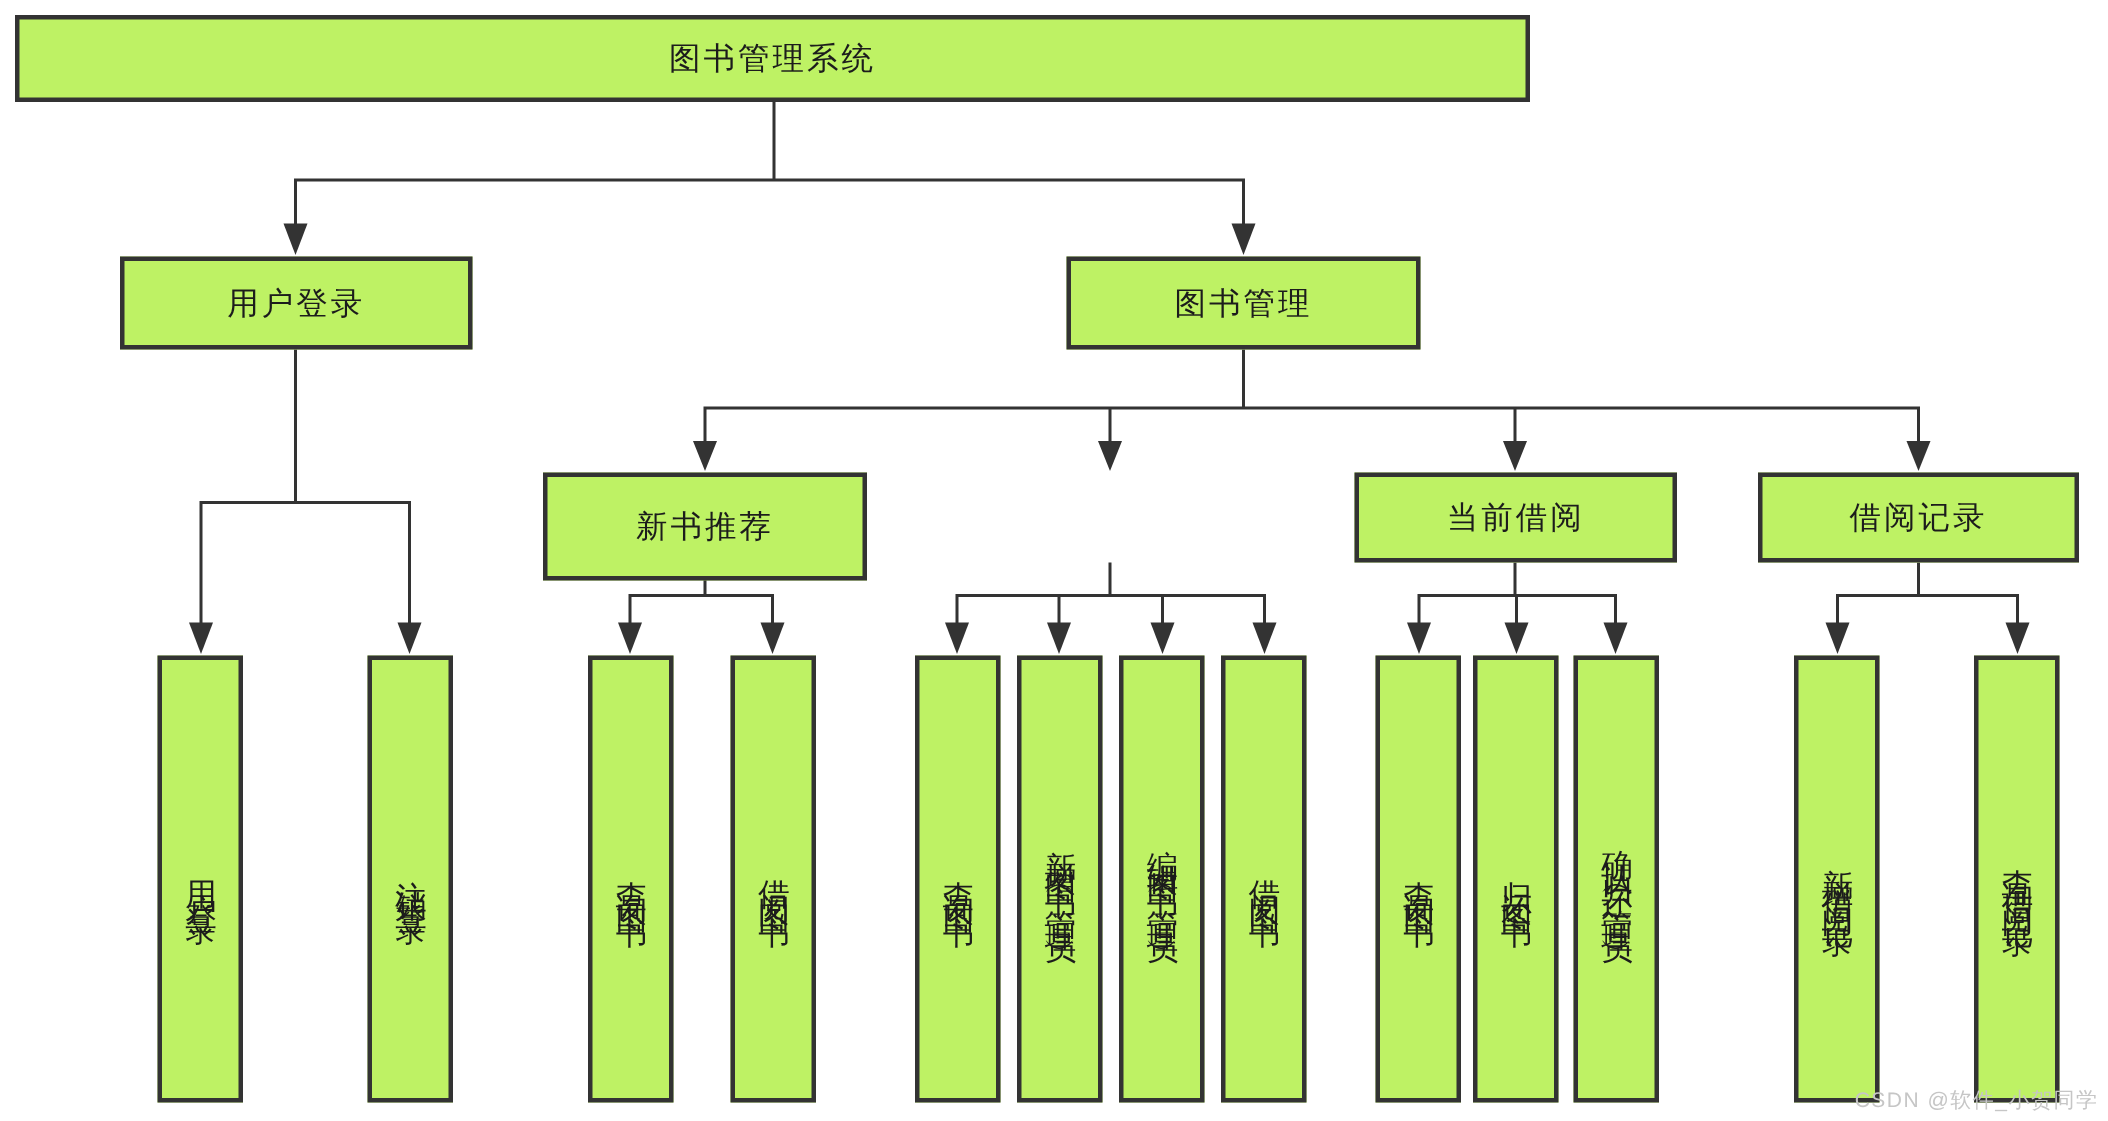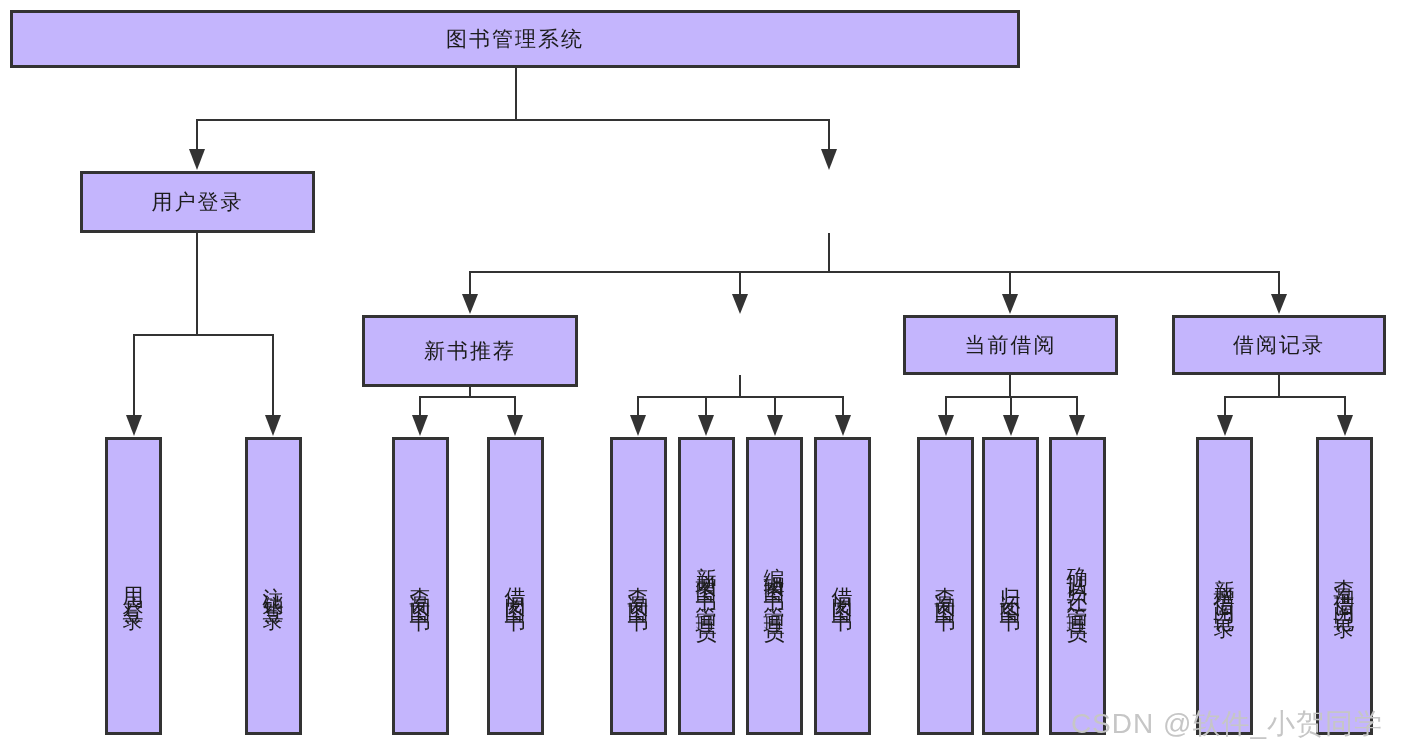--- a/index.html
+++ b/index.html
@@ -17,42 +17,42 @@
   .connectors {
     position: absolute;
     left: 0; top: 0;
     z-index: 1;
     color: var(--line, #333333);
   }
 
   .box {
     position: absolute;
     border: 3px solid var(--line, #333333);
-    background: #c4b5fd;
+    background: #bef264;
     display: flex;
     align-items: center;
     justify-content: center;
     color: var(--text, #1c1c1c);
     font-size: 21px;
     z-index: 2;
     letter-spacing: 2px;
   }
 
   .vbox {
     writing-mode: vertical-rl;
     letter-spacing: 8px;
     line-height: 1;
     text-align: center;
   }
 
   .watermark {
     position: absolute;
-    right: 22px;
+    right: 6px;
     bottom: 4px;
-    font-size: 28px;
+    font-size: 14px;
     letter-spacing: 1px;
     color: var(--watermark, #c6c6c6);
     z-index: 3;
     white-space: nowrap;
     margin-top: 17px;
   }
 </style>
 </head>
 <body>
 
@@ -101,20 +101,21 @@
       <polygon points="1069,415 1085,415 1077,436"></polygon>
 
       <polygon points="1217,415 1233,415 1225,436"></polygon>
       <polygon points="1337,415 1353,415 1345,436"></polygon>
     </g>
   </svg>
 
   <div class="box" style="left:10px; top:10px; width:1010px; height:58px;">图书管理系统</div>
 
   <div class="box" style="left:80px; top:171px; width:235px; height:62px;">用户登录</div>
+  <div class="box" style="left:711px; top:171px; width:236px; height:62px;">图书管理</div>
 
   <div class="box" style="left:362px; top:315px; width:216px; height:72px;">新书推荐</div>
   <div class="box" style="left:903px; top:315px; width:215px; height:60px;">当前借阅</div>
   <div class="box" style="left:1172px; top:315px; width:214px; height:60px;">借阅记录</div>
 
   <div class="box vbox" style="left:105px; top:437px; width:57px; height:298px;">用户登录</div>
   <div class="box vbox" style="left:245px; top:437px; width:57px; height:298px;">注销登录</div>
 
   <div class="box vbox" style="left:392px; top:437px; width:57px; height:298px;">查询图书</div>
   <div class="box vbox" style="left:487px; top:437px; width:57px; height:298px;">借阅图书</div>

